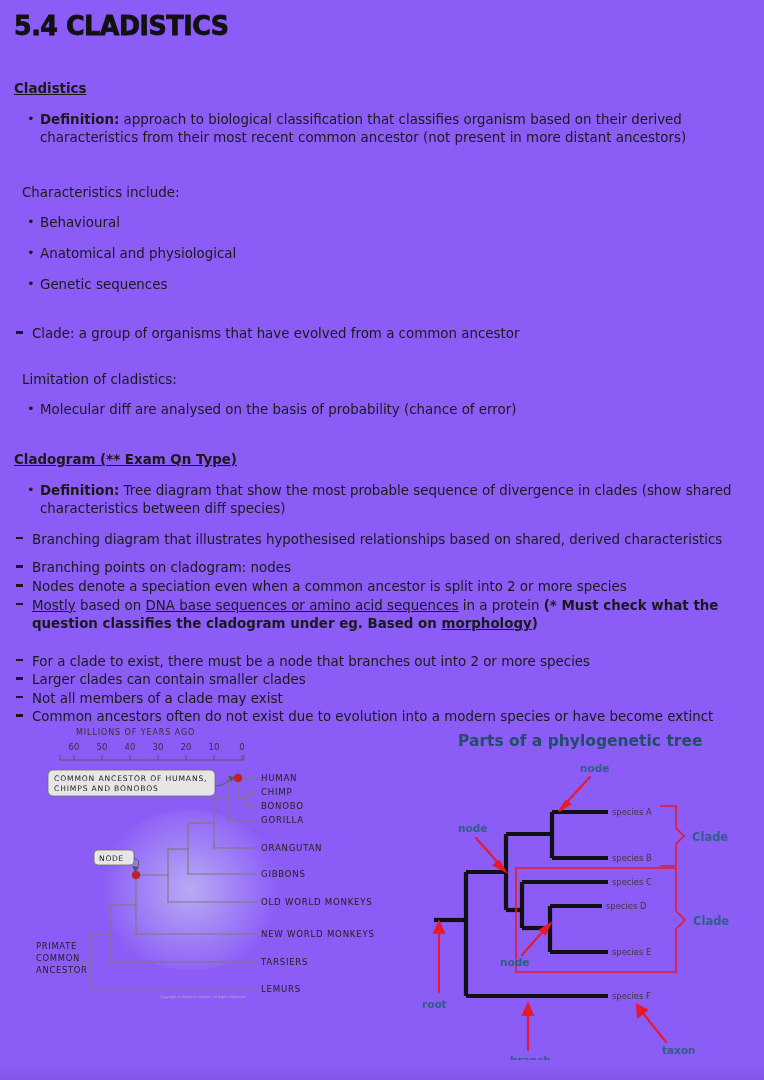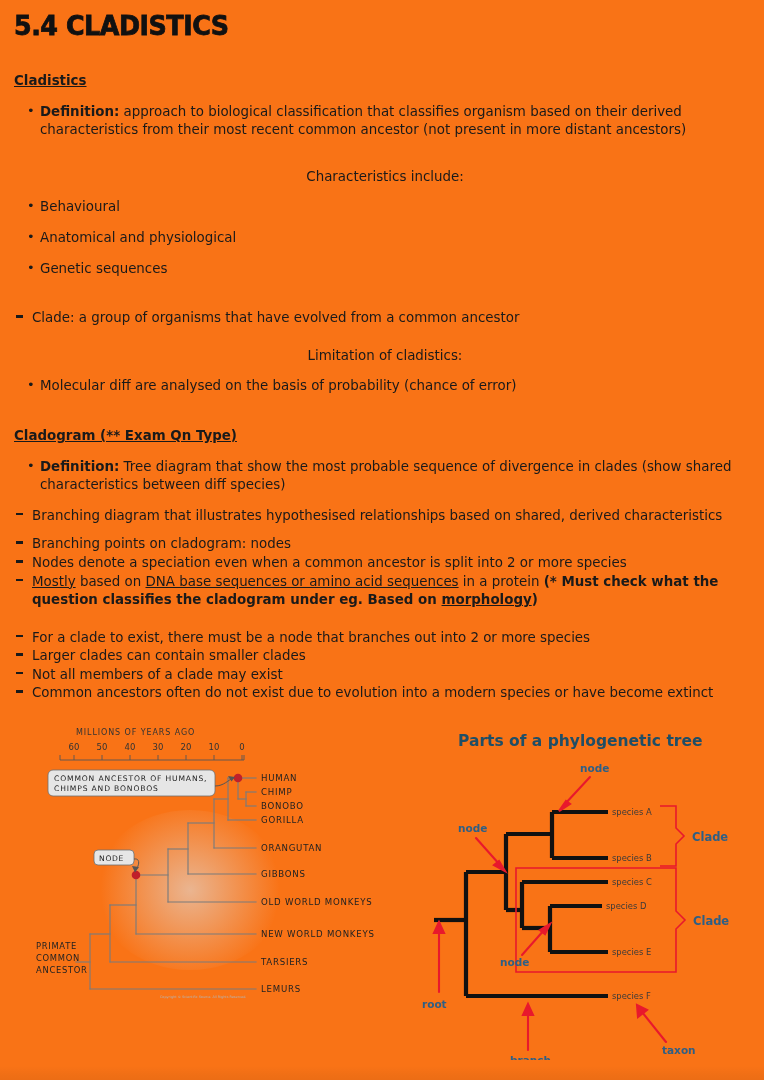--- a/index.html
+++ b/index.html
@@ -13,58 +13,58 @@
     width: 764px;
     height: 1080px;
     position: relative;
     overflow: hidden;
     color: #111111;
   }
   .page {
     position: relative;
     width: 764px;
     height: 1080px;
-    background: #f97316;
+    background: #8b5cf6;
     box-sizing: border-box;
   }
   
   .doc-title {
     position: absolute;
     left: 14px;
     top: 10px;
     font-family: "DejaVu Sans", sans-serif;
     font-weight: bold;
     font-size: 27px;
     letter-spacing: -0.5px;
     color: #111;
     -webkit-text-stroke: 0.8px #111;
     transform: scaleX(0.94);
     transform-origin: left center;
   }
   
   .body-wrap {
     position: absolute;
     left: 14px;
-    top: 72px;
+    top: 80px;
     width: 742px;
     font-size: 13.4px;
     line-height: 18.6px;
     color: #1a1a1a;
   }
   .sec { margin-bottom: 0px; }
   .head {
     font-weight: bold;
     text-decoration: underline;
     margin: 0 0 1px 0;
   }
   .head-nb {
     font-weight: bold;
     margin: 0 0 1px 0;
   }
-  .plain { margin: 0; text-align: center; }
+  .plain { margin: 8px; }
   .spacer-s { height: 10px; }
   .spacer-m { height: 16px; }
   .spacer-l { height: 19px; }
 
   ul.bullets { margin: 0; padding: 0; list-style: none; }
   ul.bullets > li {
     position: relative;
     padding-left: 14px;
     margin: 12px;
   }

